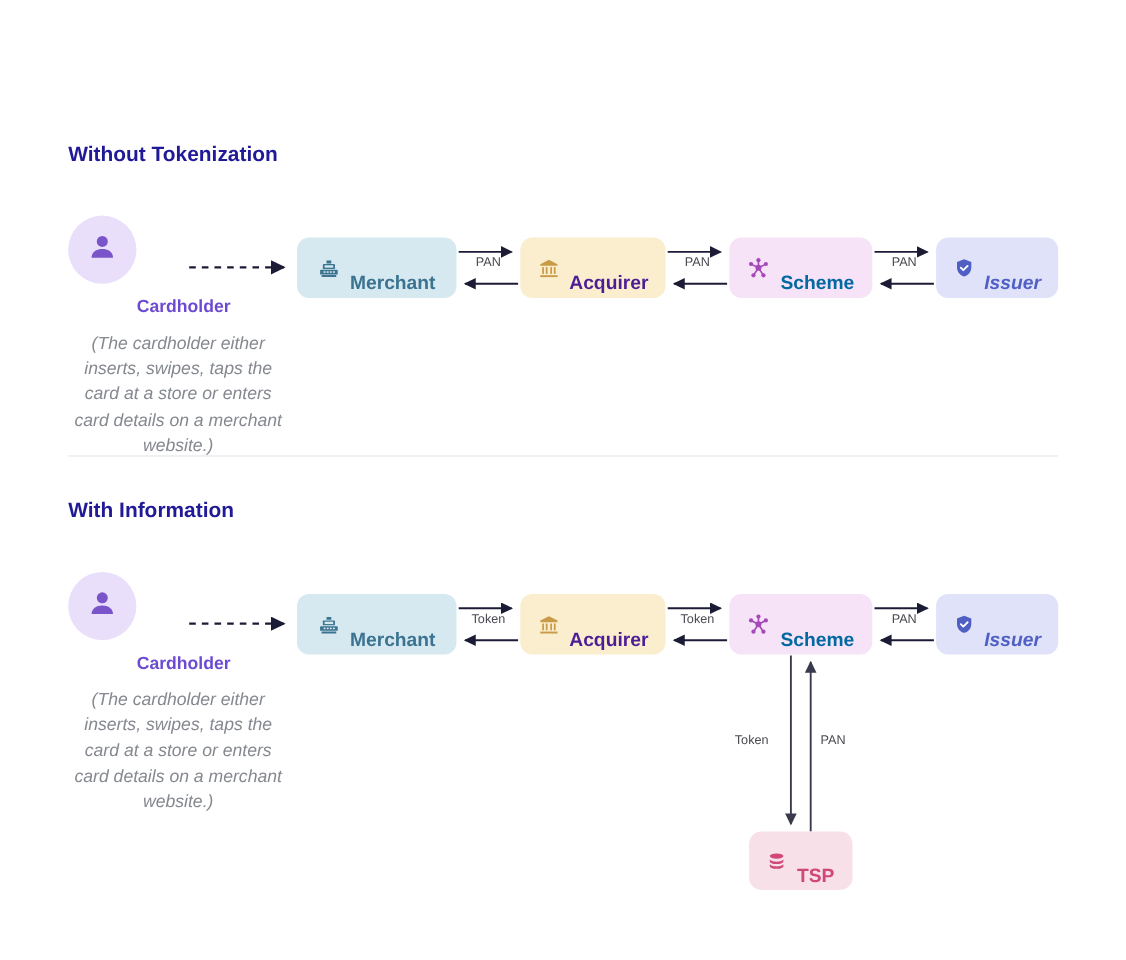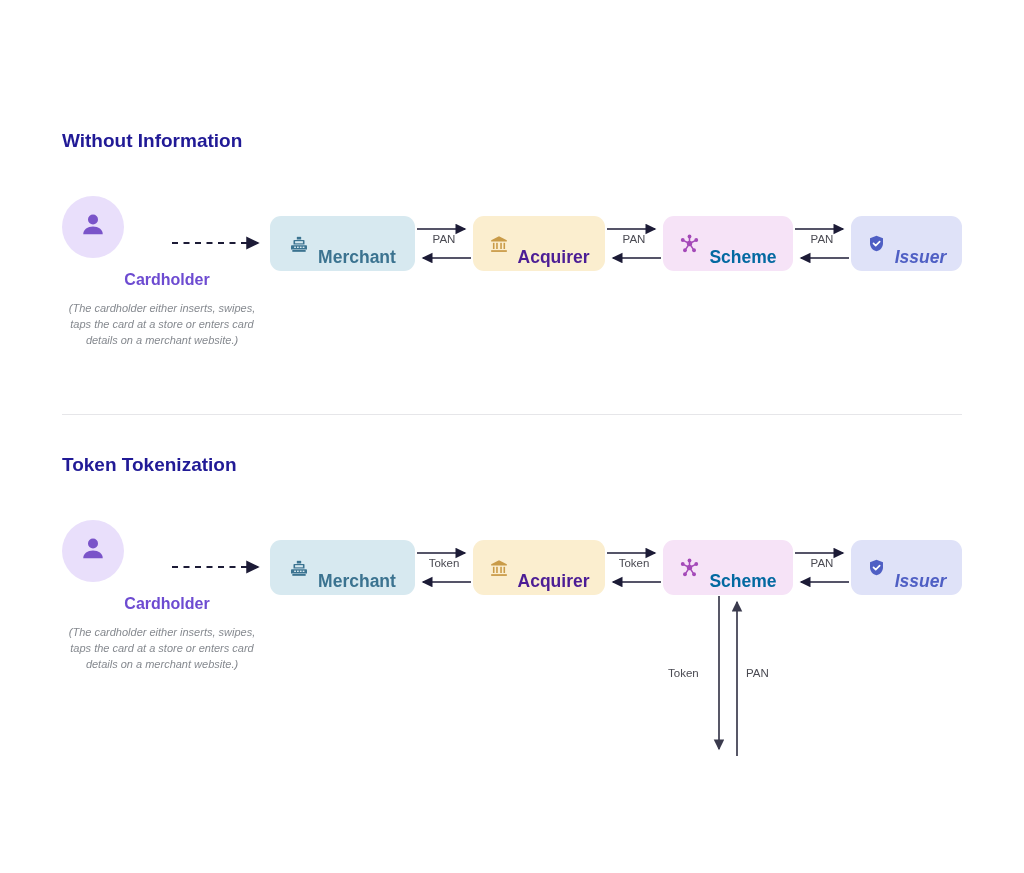--- a/index.html
+++ b/index.html
@@ -45,21 +45,21 @@
     background: #e9dffb;
     display: flex; align-items: center; justify-content: center;
   }
   .ch-name {
     margin-top: 13px;
     font-size: 16px; font-weight: bold;
     color: #6d4bd1;
   }
   .ch-caption {
     margin-top: 12px;
-    font-size: 11px;
+    font-size: 16px;
     font-style: italic;
     color: #85898f;
     line-height: 1.45;
     width: 200px;
   }
 
   
   .node {
     position: absolute;
     height: 55px;
@@ -111,21 +111,21 @@
     color: #4a4a52;
     white-space: nowrap;
   }
 </style>
 </head>
 <body>
 
 <div class="page">
 
 
-  <div class="section-title" id="sec1-title">Without Information</div>
+  <div class="section-title" id="sec1-title">Without Tokenization</div>
 
   <div class="cardholder" style="left:62px; top:196px;">
     <div class="ch-avatar">
       <span class="nicon">
         <svg width="30" height="30" viewBox="0 0 24 24" fill="#7a54c9">
           <circle cx="12" cy="7.6" r="4"></circle>
           <path d="M4.2 19.4c0-4.1 3.5-6.3 7.8-6.3s7.8 2.2 7.8 6.3z"></path>
         </svg>
       </span>
     </div>
@@ -231,21 +231,21 @@
       <svg width="19" height="19" viewBox="0 0 24 24">
         <path d="M12 2.2 3.8 5.4v6.2c0 4.9 3.4 9 8.2 10.2 4.8-1.2 8.2-5.3 8.2-10.2V5.4z" fill="#4f5fc4"></path>
         <path d="M8.2 11.9 11 14.7l5-5" fill="none" stroke="#ffffff" stroke-width="2.1" stroke-linecap="round" stroke-linejoin="round"></path>
       </svg>
     </span>
     <span class="nlabel">Issuer</span>
   </div>
 
   <div class="divider"></div>
 
-  <div class="section-title" id="sec2-title">Token Tokenization</div>
+  <div class="section-title" id="sec2-title">With Information</div>
 
   <div class="cardholder" style="left:62px; top:520px;">
     <div class="ch-avatar">
       <span class="nicon">
         <svg width="30" height="30" viewBox="0 0 24 24" fill="#7a54c9">
           <circle cx="12" cy="7.6" r="4"></circle>
           <path d="M4.2 19.4c0-4.1 3.5-6.3 7.8-6.3s7.8 2.2 7.8 6.3z"></path>
         </svg>
       </span>
     </div>
@@ -353,14 +353,24 @@
           <path d="M0,0 L6.4,3.1 L0,6.2 z" fill="#3a3a4d"></path>
         </marker>
       </defs>
       <line x1="14" y1="2" x2="14" y2="155" stroke="#3a3a4d" stroke-width="1.7" marker-end="url(#aDn)"></line>
       <line x1="32" y1="162" x2="32" y2="8" stroke="#3a3a4d" stroke-width="1.7" marker-end="url(#aUp)"></line>
     </svg>
   </div>
   <div class="vlabel" style="left:668px; top:667px;">Token</div>
   <div class="vlabel" style="left:746px; top:667px;">PAN</div>
 
+  <div class="node n-tsp" style="left:681px; top:756px; width:94px; height:53px;">
+    <span class="nicon">
+      <svg width="18" height="18" viewBox="0 0 24 24" fill="#cf4878">
+        <ellipse cx="12" cy="5.6" rx="8.2" ry="3.2"></ellipse>
+        <path d="M3.8 9.3c0 1.75 3.67 3.15 8.2 3.15s8.2-1.4 8.2-3.15v2.9c0 1.75-3.67 3.15-8.2 3.15s-8.2-1.4-8.2-3.15z"></path>
+        <path d="M3.8 15.1c0 1.75 3.67 3.15 8.2 3.15s8.2-1.4 8.2-3.15v2.9c0 1.75-3.67 3.15-8.2 3.15s-8.2-1.4-8.2-3.15z"></path>
+      </svg>
+    </span>
+    <span class="nlabel">TSP</span>
+  </div>
 
 </div>
 
 </body></html>

